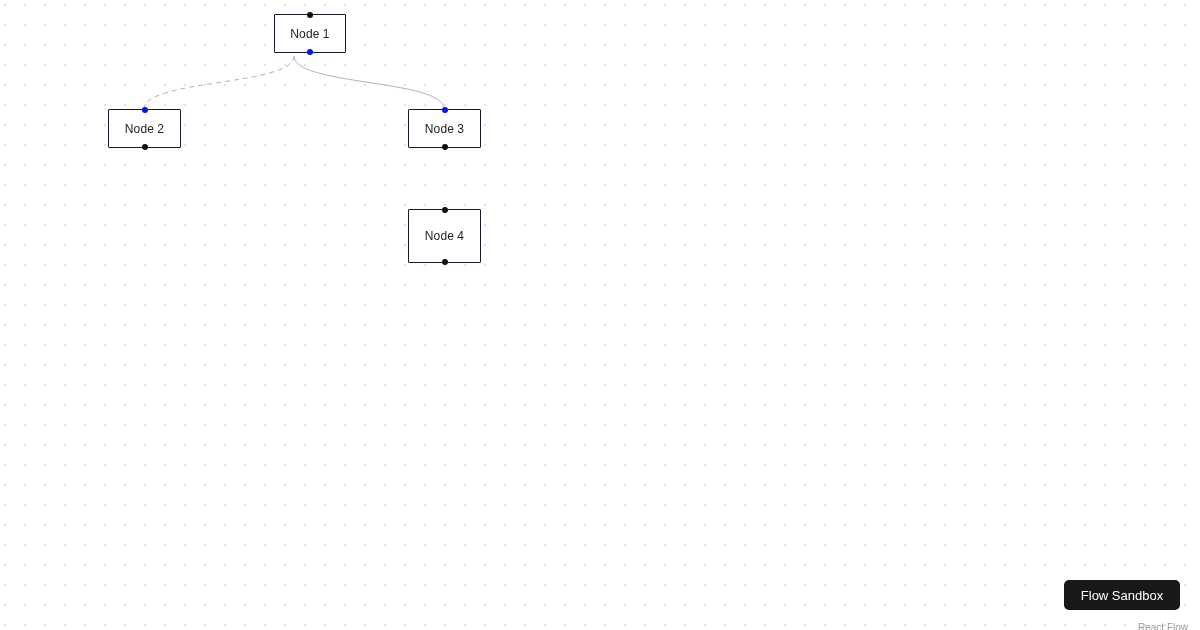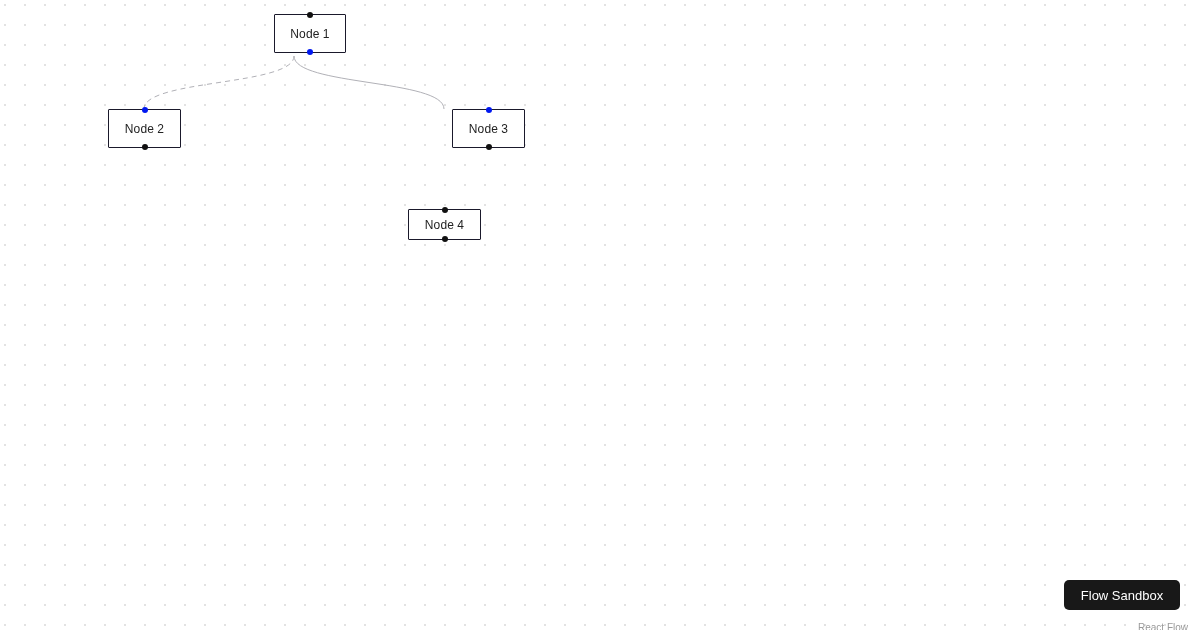--- a/index.html
+++ b/index.html
@@ -96,27 +96,27 @@
     <span class="label">Node 1</span>
     <span class="handle bottom connected"></span>
   </div>
 
   <div class="rf-node" style="left:108px; top:109px; width:73px; height:39px;align-items:center;">
     <span class="handle top connected"></span>
     <span class="label">Node 2</span>
     <span class="handle bottom"></span>
   </div>
 
-  <div class="rf-node" style="left:408px; top:109px; width:73px; height:39px;margin-left:44px;">
+  <div class="rf-node" style="left:408px; top:109px; width:73px; height:39px;">
     <span class="handle top connected"></span>
     <span class="label">Node 3</span>
     <span class="handle bottom"></span>
   </div>
 
-  <div class="rf-node" style="left:408px; top:209px; width:73px; height:31px;">
+  <div class="rf-node" style="left:408px; top:209px; width:73px; height:54px;">
     <span class="handle top"></span>
     <span class="label">Node 4</span>
     <span class="handle bottom"></span>
   </div>
 
   <button id="open-sandbox" style="left:1064px; top:580px; width:116px; height:30px;">Flow Sandbox</button>
 
   <div id="attribution" style="left:1138px; top:622px;">React Flow</div>
 
 </div>

